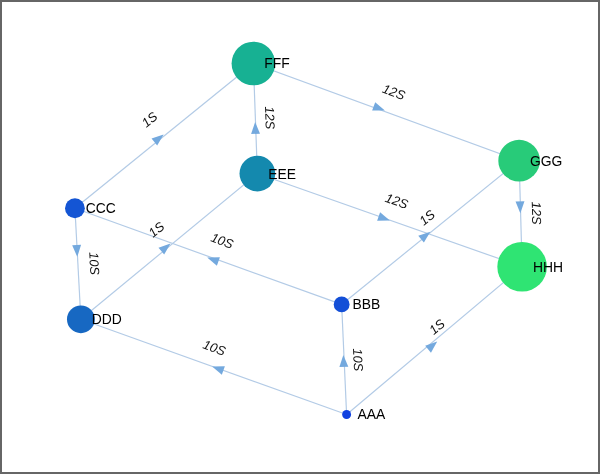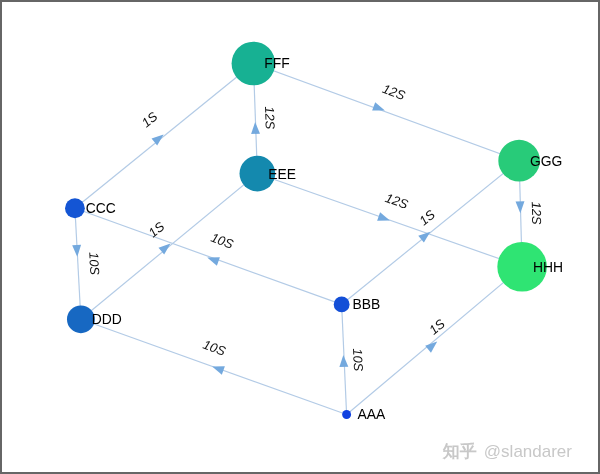--- a/index.html
+++ b/index.html
@@ -87,16 +87,13 @@
       <circle cx="524" cy="267" r="25" fill="#2fe473"></circle>
       <text x="358" y="416" dominant-baseline="central" class="node-label" fill="#000000">AAA</text>
       <text x="353" y="305" dominant-baseline="central" class="node-label" fill="#000000">BBB</text>
       <text x="84" y="208" dominant-baseline="central" class="node-label" fill="#000000">CCC</text>
       <text x="90" y="320" dominant-baseline="central" class="node-label" fill="#000000">DDD</text>
       <text x="268" y="173" dominant-baseline="central" class="node-label" fill="#000000">EEE</text>
       <text x="264" y="62" dominant-baseline="central" class="node-label" fill="#000000">FFF</text>
       <text x="532" y="160" dominant-baseline="central" class="node-label" fill="#000000">GGG</text>
       <text x="535" y="267" dominant-baseline="central" class="node-label" fill="#000000">HHH</text>
     </svg>
-  <div class="watermark">
-    <span class="brand">知乎</span><span>@slandarer</span>
-  </div>
 </div>
 
 </body></html>

